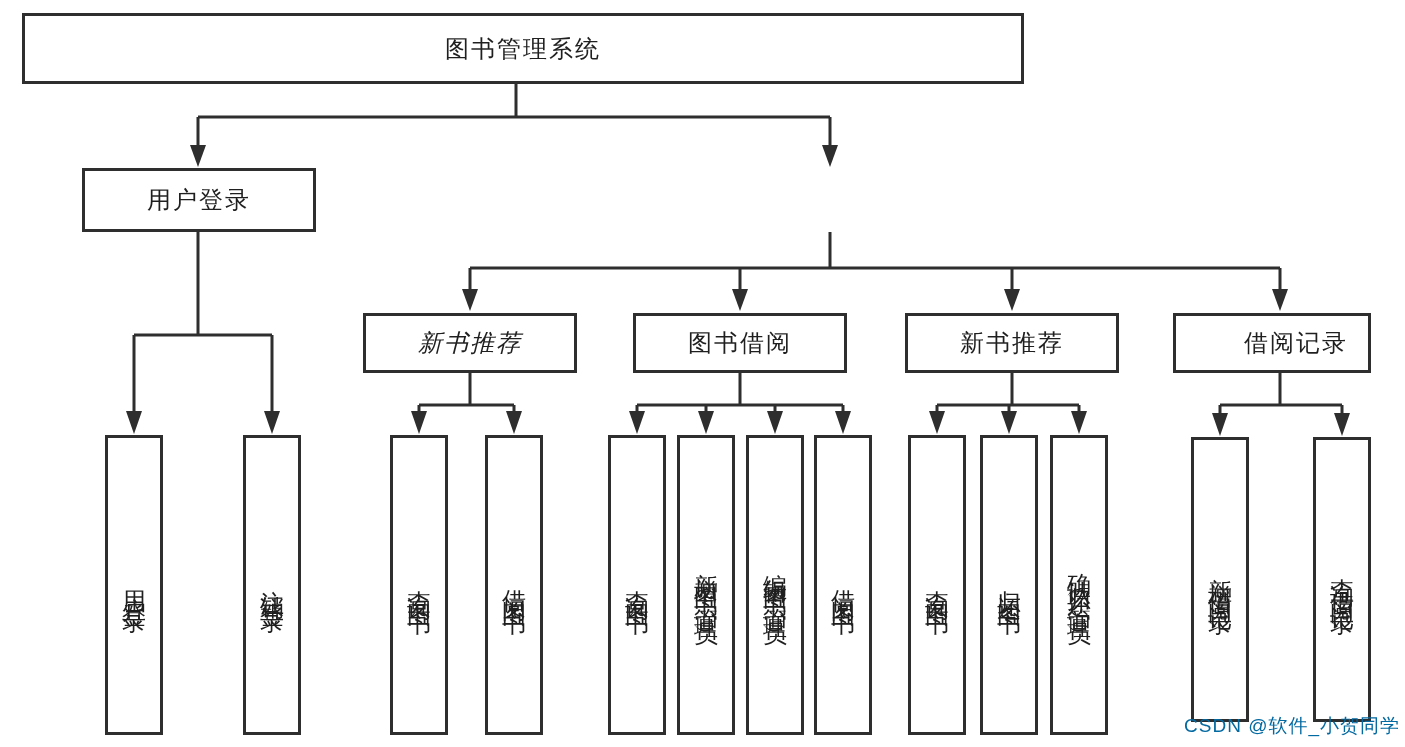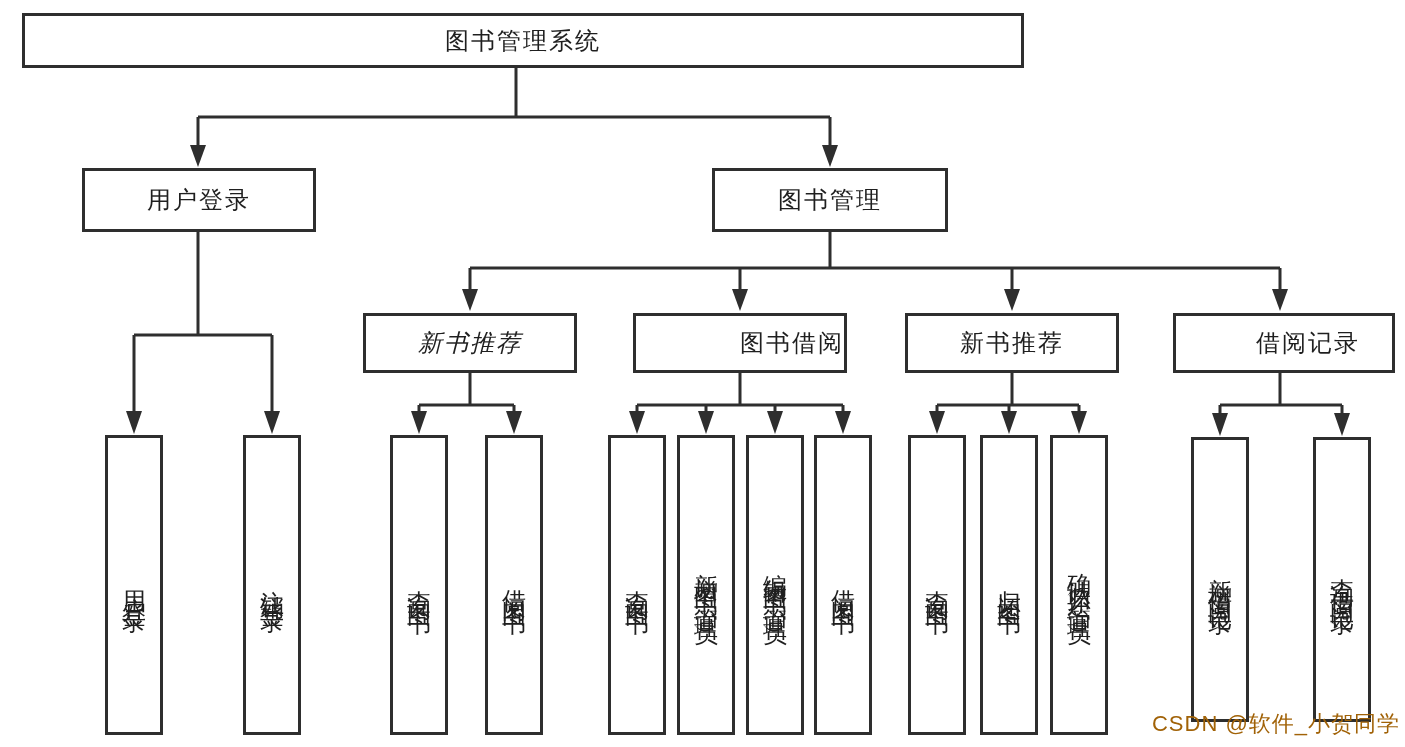--- a/index.html
+++ b/index.html
@@ -11,22 +11,22 @@
   .box{
     position:absolute;box-sizing:border-box;border:3px solid #2e2e2e;background:#ffffff;
     display:flex;align-items:center;justify-content:center;
   }
   .box.h span{font-size:24px;letter-spacing:2px;white-space:nowrap;}
   .box.v span{
     writing-mode:vertical-rl;text-orientation:mixed;
     font-size:24px;letter-spacing:7px;line-height:1;white-space:nowrap;
   }
   .watermark{
-    position:absolute;right:5px;bottom:8px;font-size:22px;letter-spacing:1px;
-    color:#a16207;white-space:nowrap;z-index:5;
+    position:absolute;right:5px;bottom:8px;font-size:19px;letter-spacing:1px;
+    color:#0369a1;white-space:nowrap;z-index:5;
   }
 </style>
 </head>
 <body>
 
 <div class="canvas">
 
   <svg class="connectors" viewBox="0 0 1405 747" xmlns="http://www.w3.org/2000/svg">
     <g stroke="#2e2e2e" stroke-width="3" fill="none">
 
@@ -57,41 +57,38 @@
       <polygon points="767,411 783,411 775,434"></polygon>
       <polygon points="835,411 851,411 843,434"></polygon>
       <polygon points="929,411 945,411 937,434"></polygon>
       <polygon points="1001,411 1017,411 1009,434"></polygon>
       <polygon points="1071,411 1087,411 1079,434"></polygon>
       <polygon points="1212,413 1228,413 1220,436"></polygon>
       <polygon points="1334,413 1350,413 1342,436"></polygon>
     </g>
   </svg>
 
-  <div class="box h" style="left:22px;top:13px;width:1002px;height:55px;">
+  <div class="box h" style="left:22px;top:13px;width:1002px;height:71px;">
     <span>图书管理系统</span>
   </div>
 
   <div class="box h" style="left:82px;top:168px;width:234px;height:64px;">
     <span>用户登录</span>
   </div>
-  <div class="box h" style="left:712px;top:168px;width:236px;height:64px;">
-    <span>图书管理</span>
-  </div>
 
   <div class="box h" style="left:363px;top:313px;width:214px;height:60px;font-style:italic;">
     <span>新书推荐</span>
   </div>
-  <div class="box h" style="left:633px;top:313px;width:214px;height:60px;justify-content:flex-end;">
+  <div class="box h" style="left:633px;top:313px;width:214px;height:60px;">
     <span>图书借阅</span>
   </div>
   <div class="box h" style="left:905px;top:313px;width:214px;height:60px;">
     <span>新书推荐</span>
   </div>
-  <div class="box h" style="left:1173px;top:313px;width:222px;height:60px;padding-left:48px;">
+  <div class="box h" style="left:1173px;top:313px;width:198px;height:60px;padding-left:48px;">
     <span>借阅记录</span>
   </div>
 
   <div class="box v" style="left:105px;top:435px;width:58px;height:300px;">
     <span>用户登录</span>
   </div>
   <div class="box v" style="left:243px;top:435px;width:58px;height:300px;">
     <span>注销登录</span>
   </div>
 

